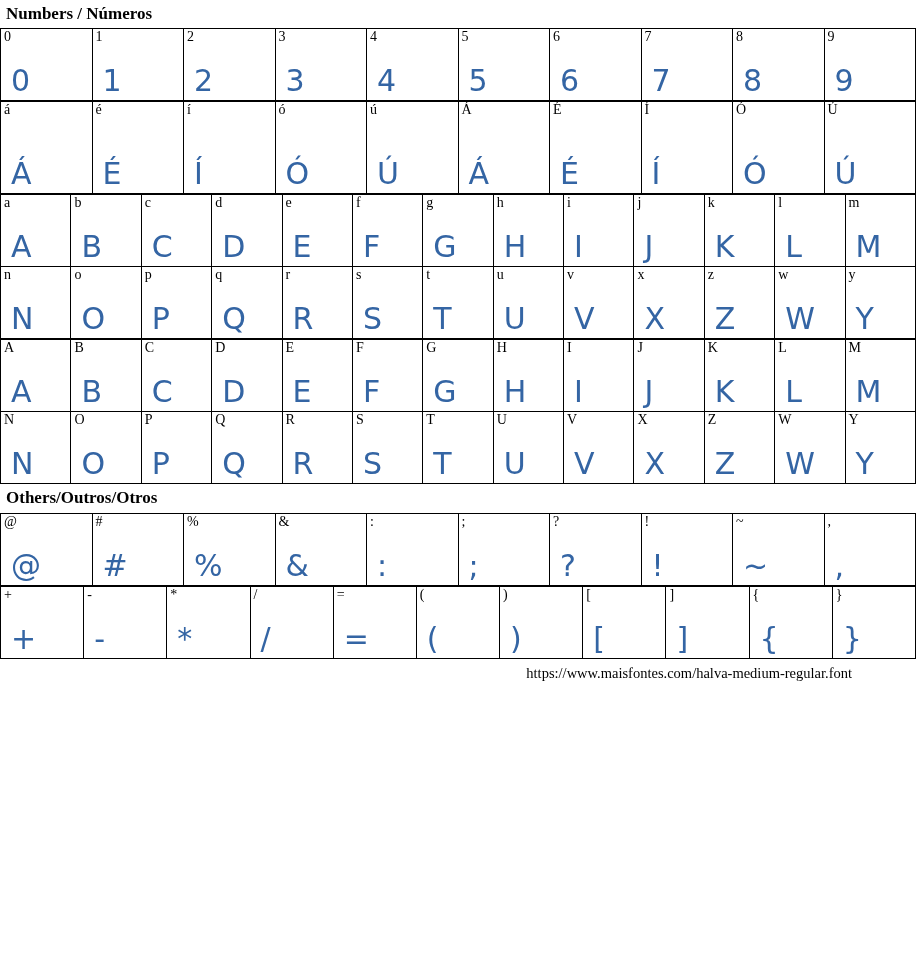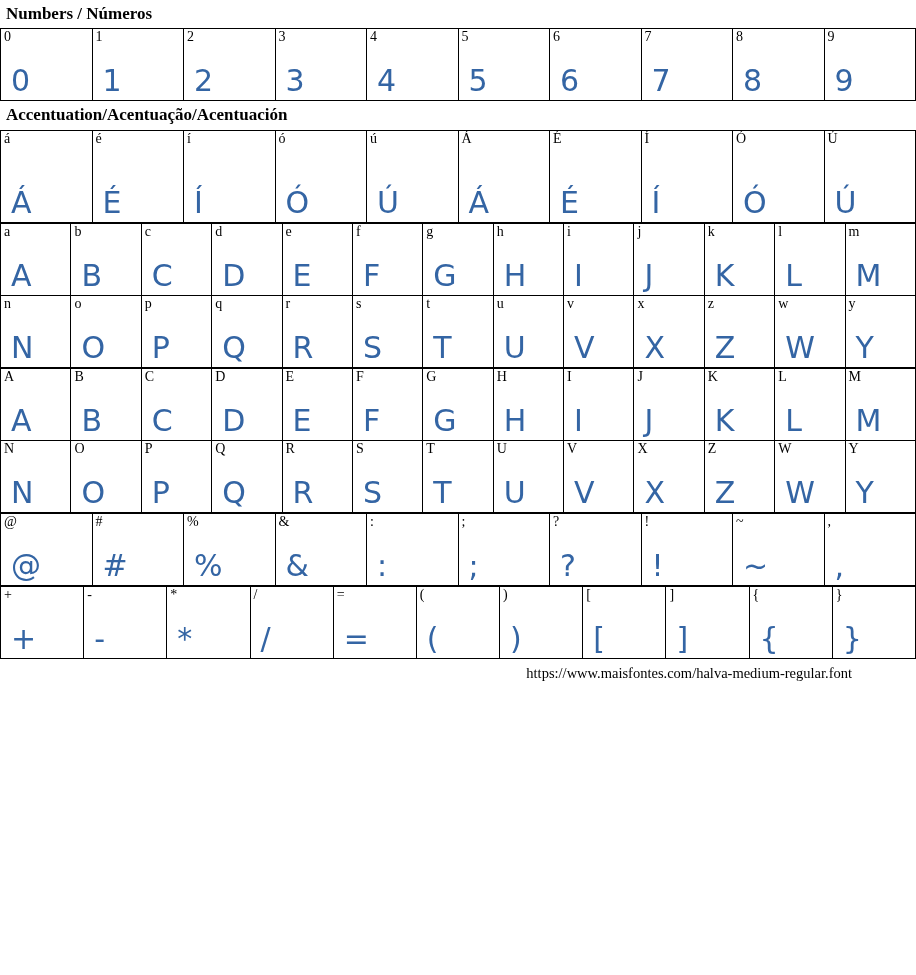--- a/index.html
+++ b/index.html
@@ -120,21 +120,20 @@
             <span class="cell-glyph">8</span>
           </td>
       <td>
             <span class="cell-label">9</span>
             <span class="cell-glyph">9</span>
           </td>
     </tr>
   </tbody>
     </table>
 
-  <div class="section-title">Accentuation/Acentuação/Acentuación</div>
   <table class="glyphs accents">
     <tbody>
         <tr>
       <td>
             <span class="cell-label">á</span>
             <span class="cell-glyph">Á</span>
           </td>
       <td>
             <span class="cell-label">é</span>
             <span class="cell-glyph">É</span>
@@ -394,20 +393,21 @@
             <span class="cell-glyph">W</span>
           </td>
       <td>
             <span class="cell-label">Y</span>
             <span class="cell-glyph">Y</span>
           </td>
     </tr>
   </tbody>
     </table>
 
+  <div class="section-title">Others/Outros/Otros</div>
   <table class="glyphs others">
     <tbody>
         <tr>
       <td>
             <span class="cell-label">@</span>
             <span class="cell-glyph">@</span>
           </td>
       <td>
             <span class="cell-label">#</span>
             <span class="cell-glyph">#</span>

